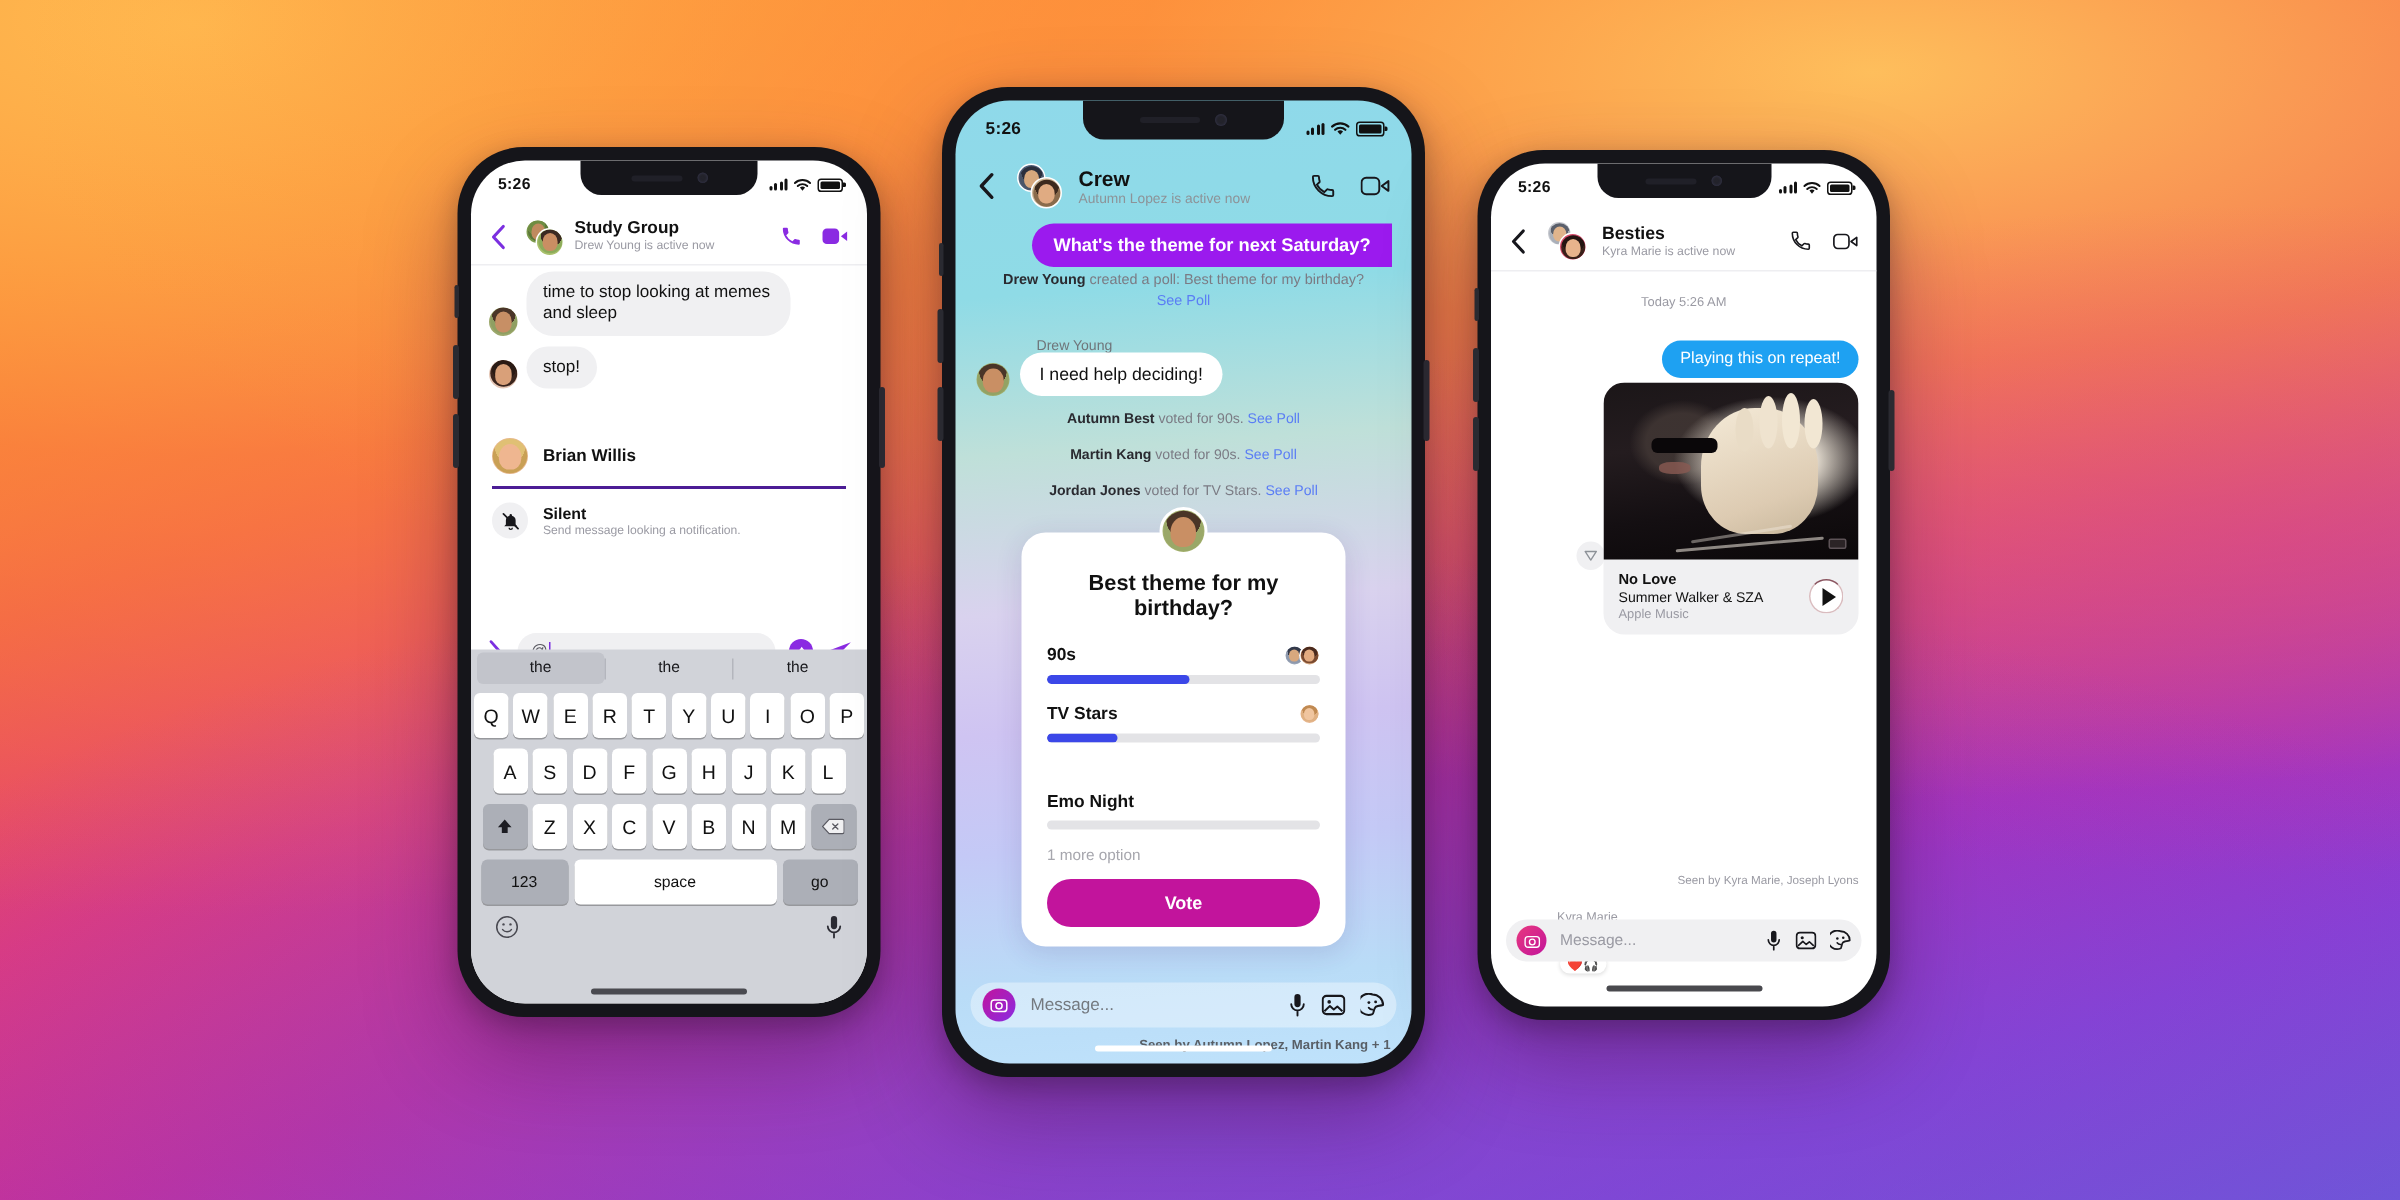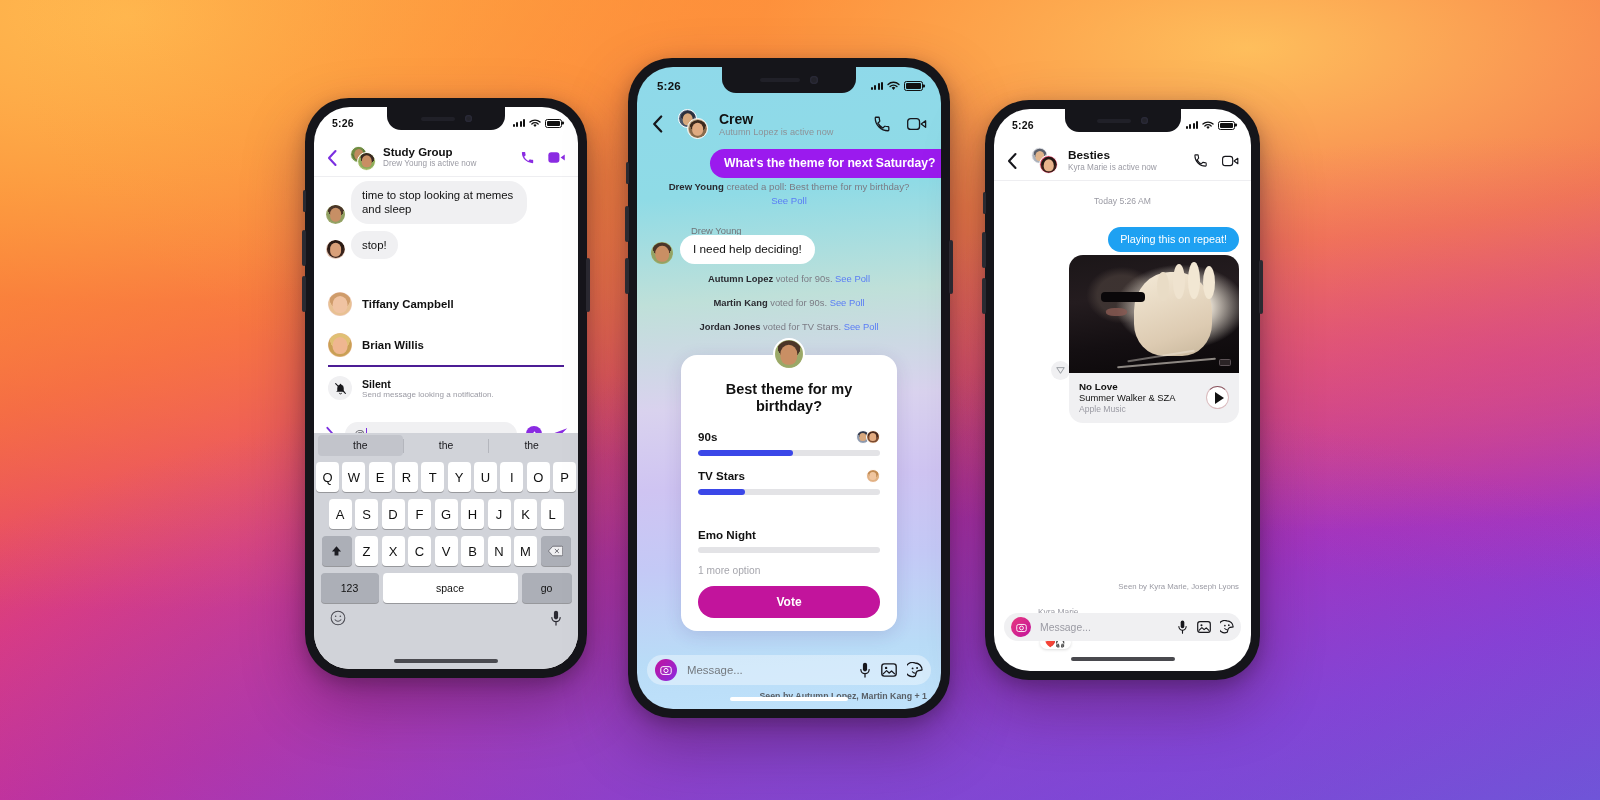--- a/index.html
+++ b/index.html
@@ -226,27 +226,20 @@
         <span class="av face" style="width:19px;height:19px;background:#e5c7b6;margin-right:6px;">
           <span class="hr" style="background:radial-gradient(circle at 50% 30%, #2a1a14 0 52%, #3a241c 53% 100%);"></span>
           <span class="sk" style="background:#d9a079;"></span>
         </span>
         <div class="bubble in" style="font-size:11.4px;padding:7px 11px;">stop!</div>
       </div>
     </div>
 
     <div style="position:absolute;top:176px;left:0;right:0;padding:0 14px;">
       <div class="mention-row" style="height:41px;">
-        <span class="av face" style="width:24px;height:24px;background:#f0cfc2;margin-right:10px;">
-          <span class="hr" style="background:radial-gradient(circle at 50% 28%, #cf9c6a 0 50%, #e8c193 51% 100%);"></span>
-          <span class="sk" style="background:#f0c3a2;"></span>
-        </span>
-        <span class="mention-name" style="font-size:11.4px;">Tiffany Campbell</span>
-      </div>
-      <div class="mention-row" style="height:41px;">
         <span class="av face" style="width:24px;height:24px;background:#e8b98f;margin-right:10px;">
           <span class="hr" style="background:radial-gradient(circle at 50% 26%, #e0c074 0 48%, #c9a055 49% 100%);"></span>
           <span class="sk" style="background:#efb690;"></span>
         </span>
         <span class="mention-name" style="font-size:11.4px;">Brian Willis</span>
       </div>
       <div class="mention-row" style="height:44px;border-top:2px solid #4c1d95;">
         <span style="width:24px;height:24px;border-radius:50%;background:#f0f0f2;display:flex;align-items:center;justify-content:center;margin-right:10px;flex:none;">
           <svg width="13" height="13" viewBox="0 0 24 24">
             <path d="M18 16v-5a6 6 0 00-4.5-5.8V4.5a1.5 1.5 0 00-3 0v.7A6 6 0 006 11v5l-2 2h16l-2-2z" fill="#18181c"></path>
@@ -410,41 +403,41 @@
         <svg width="18" height="18" viewBox="0 0 24 24">
           <path d="M6.6 10.8a15 15 0 006.6 6.6l2.2-2.2c.3-.3.7-.4 1-.2 1.2.4 2.4.6 3.7.6.6 0 1 .4 1 1V20c0 .6-.4 1-1 1A17 17 0 013 4c0-.6.4-1 1-1h3.4c.6 0 1 .4 1 1 0 1.3.2 2.5.6 3.7.1.4 0 .8-.2 1l-2.2 2.1z" fill="none" stroke="#17171c" stroke-width="1.7"></path>
         </svg>
         <svg width="20" height="14" viewBox="0 0 26 18">
           <rect x="0.9" y="1.9" width="15.4" height="14.2" rx="4" fill="none" stroke="#17171c" stroke-width="1.7"></rect>
           <path d="M18.4 9l5.8-4.2v8.4z" fill="none" stroke="#17171c" stroke-width="1.7" stroke-linejoin="round"></path>
         </svg>
       </div>
     </div>
 
-    <div style="position:absolute;top:82px;right:0;left:73px;display:flex;justify-content:flex-start;padding-right:18px;">
+    <div style="position:absolute;top:82px;right:0;left:56px;display:flex;justify-content:center;padding-right:18px;">
       <div class="bubble out" style="background:#9b1aee;font-size:12.2px;font-weight:700;padding:7px 14px;border-radius:18px 0 0 18px;white-space:nowrap;">What's the theme for next Saturday?</div>
     </div>
 
     <div class="sysline" style="position:absolute;top:113px;left:0;right:0;padding:0 26px;font-size:9.6px;line-height:1.45;">
       <b>Drew Young</b><span> created a poll: Best theme for my birthday? </span><a href="#">See Poll</a>
     </div>
 
     <div style="position:absolute;top:153px;left:54px;">
       <span class="sender-label" style="font-size:9.4px;color:#6f757a;">Drew Young</span>
     </div>
     <div class="row" style="position:absolute;top:168px;left:14px;">
       <span class="av face" style="width:22px;height:22px;background:#9fae6c;margin-right:7px;">
         <span class="hr" style="background:radial-gradient(circle at 50% 26%, #4a3528 0 48%, #93a264 49% 100%);"></span>
         <span class="sk" style="background:#c98f64;"></span>
       </span>
       <div class="bubble in" style="background:#ffffff;font-size:11.8px;padding:7px 13px;">I need help deciding!</div>
     </div>
 
     <div class="sysline" style="position:absolute;top:206px;left:0;right:0;font-size:9.4px;">
-      <b>Autumn Lopez</b><span> voted for 90s. </span><a href="#">See Poll</a>
+      <b>Autumn Best</b><span> voted for 90s. </span><a href="#">See Poll</a>
     </div>
     <div class="sysline" style="position:absolute;top:230px;left:0;right:0;font-size:9.4px;">
       <b>Martin Kang</b><span> voted for 90s. </span><a href="#">See Poll</a>
     </div>
     <div class="sysline" style="position:absolute;top:254px;left:0;right:0;font-size:9.4px;">
       <b>Jordan Jones</b><span> voted for TV Stars. </span><a href="#">See Poll</a>
     </div>
 
     <div class="poll-card" style="position:absolute;top:288px;left:44px;right:44px;padding:26px 17px 13px;box-shadow:0 4px 18px rgba(60,40,110,0.14);">
       <span class="poll-av face" style="width:32px;height:32px;top:-17px;background:#a7b471;">

